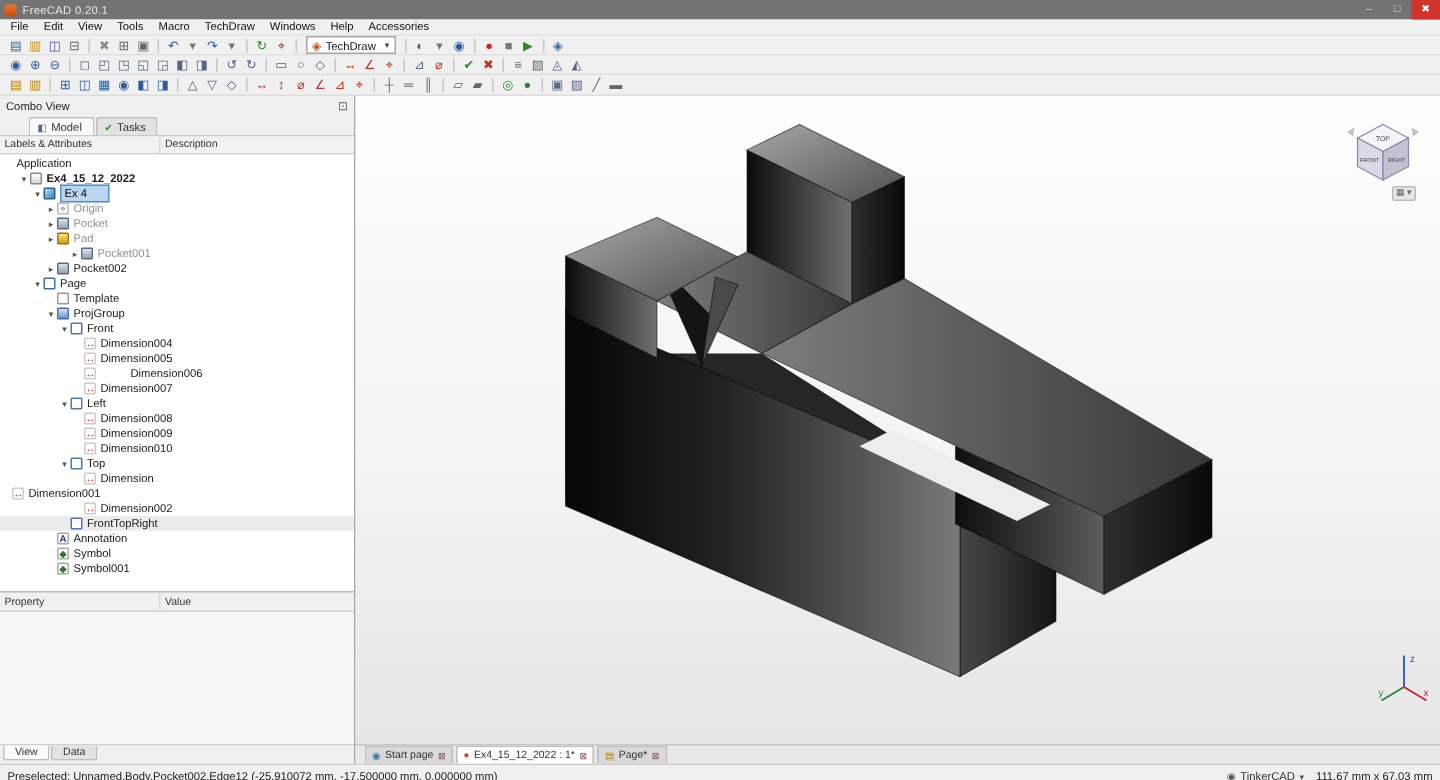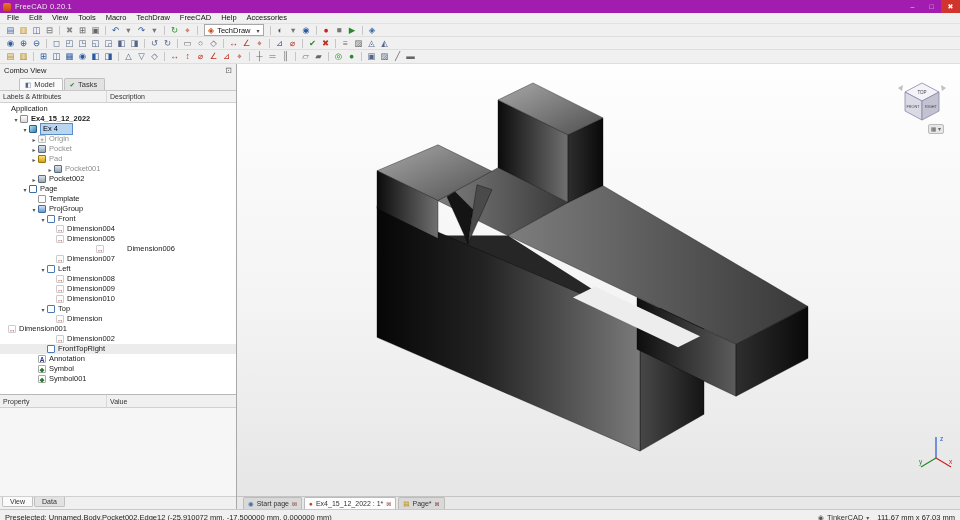--- a/index.html
+++ b/index.html
@@ -1,18 +1,18 @@
 <!DOCTYPE html>
 <html><head>
 <meta charset="utf-8">
 <style>
   html,body{width:960px;height:520px;margin:0;overflow:hidden;
     font-family:"Liberation Sans",sans-serif;background:#f0f0f0;position:relative;}
   
-  .titlebar{height:13px;background:#a21caf;display:flex;align-items:center;color:#e8e8e8;
+  .titlebar{height:13px;background:#737373;display:flex;align-items:center;color:#e8e8e8;
     font-size:7.5px;padding-left:3px;}
   .app-icon{width:8px;height:8px;background:linear-gradient(#f0742a,#c84a10);border-radius:2px;
     margin-right:4px;flex:none;}
   .title-text{letter-spacing:.2px;}
   .win-controls{margin-left:auto;display:flex;}
   .wc{width:19px;height:13px;text-align:center;line-height:13px;font-size:7px;color:#ddd;}
   .wc-close{background:#d0342c;color:#fff;}
   
   .menubar{height:10px;display:flex;align-items:center;background:#f0f0f0;
     border-bottom:1px solid #e2e2e2;font-size:7.5px;padding-left:2px;}
@@ -110,21 +110,21 @@
   </div>
 </div>
 
 <div class="menubar">
     <div class="menu-item">File</div>
     <div class="menu-item">Edit</div>
     <div class="menu-item">View</div>
     <div class="menu-item">Tools</div>
     <div class="menu-item">Macro</div>
     <div class="menu-item">TechDraw</div>
-    <div class="menu-item">FreeCAD</div>
+    <div class="menu-item">Windows</div>
     <div class="menu-item">Help</div>
     <div class="menu-item">Accessories</div>
   </div>
 
 <div class="toolbar tb1">
     <div class="tbtn" title="new-document" style="color: rgb(58, 110, 165);">▤</div>
     <div class="tbtn" title="open-document" style="color: rgb(200, 146, 26);">▥</div>
     <div class="tbtn" title="save" style="color: rgb(91, 79, 176);">◫</div>
     <div class="tbtn" title="print" style="color: rgb(102, 102, 102);">⊟</div>
     <div class="tsep"></div>
@@ -313,21 +313,21 @@
         <div class="trow" style="padding-left: 48px;">
           <span class="arrow"></span>
           <span class="ticon i-dim">↔</span>
           <span class="tlabel">Dimension004</span>
         </div>
         <div class="trow" style="padding-left: 48px;">
           <span class="arrow"></span>
           <span class="ticon i-dim">↔</span>
           <span class="tlabel">Dimension005</span>
         </div>
-        <div class="trow" style="padding-left: 68px; gap: 20px;">
+        <div class="trow" style="padding-left: 28px; gap: 20px;">
           <span class="arrow"></span>
           <span class="ticon i-dim">↔</span>
           <span class="tlabel">Dimension006</span>
         </div>
         <div class="trow" style="padding-left: 48px;">
           <span class="arrow"></span>
           <span class="ticon i-dim">↔</span>
           <span class="tlabel">Dimension007</span>
         </div>
         <div class="trow" style="padding-left: 39px;">

